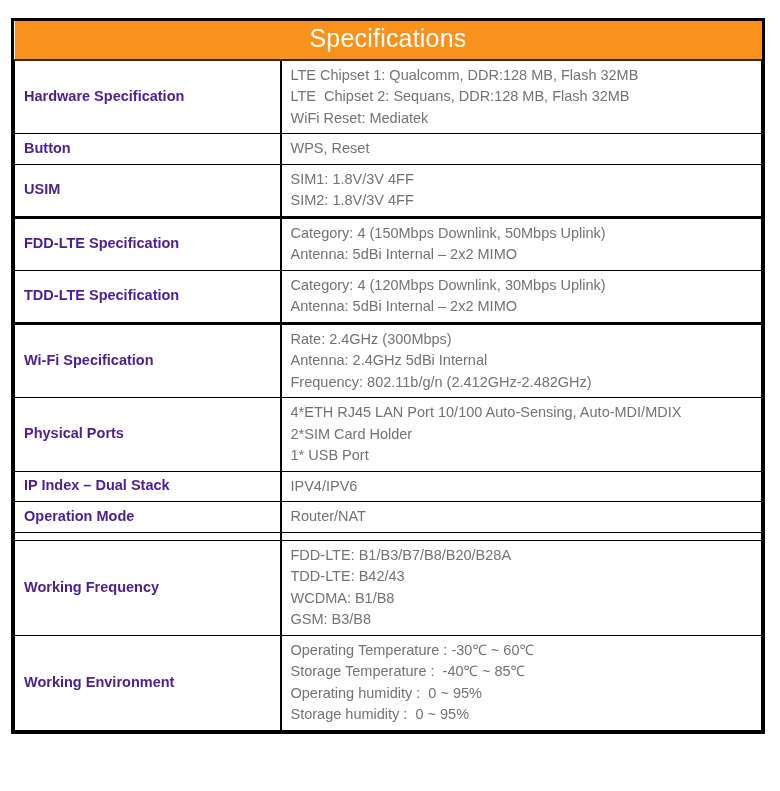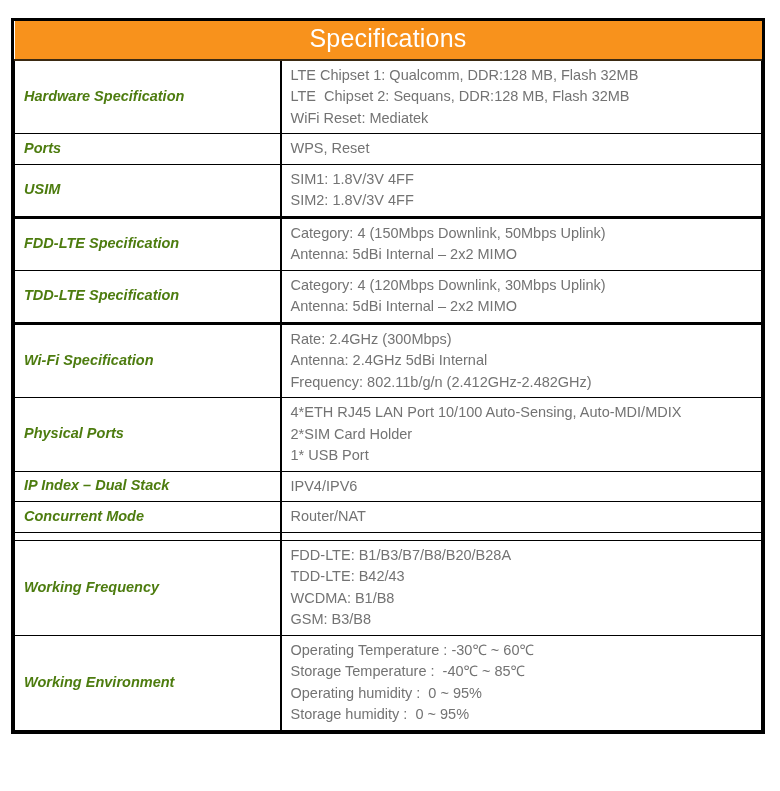--- a/index.html
+++ b/index.html
@@ -51,25 +51,24 @@
     padding: 4px 0 6px 0;
     border-bottom: 2px solid #3b2a12;
     line-height: 1.1;
   }
 
   td.label-cell {
     border: 1px solid #000000;
     border-right: 2px solid #000000;
     font-size: 14.5px;
     font-weight: bold;
-    color: #4d7c0f;
+    color: #4c1d95;
     padding: 4px 0 4px 9px;
     vertical-align: middle;
     line-height: 1.35;
-    font-style: italic;
   }
 
   td.value-cell {
     border: 1px solid #000000;
     font-size: 14.5px;
     font-weight: 400;
     color: #737373;
     padding: 4px 0 4px 9px;
     vertical-align: middle;
     line-height: 1.0;
@@ -118,21 +117,21 @@
           <td class="label-cell">Hardware Specification</td>
           <td class="value-cell">
             <span class="line">LTE Chipset 1: Qualcomm, DDR:128 MB, Flash 32MB</span>
             <span class="line">LTE  Chipset 2: Sequans, DDR:128 MB, Flash 32MB</span>
             <span class="line">WiFi Reset: Mediatek</span>
           </td>
         </tr>
 
 
         <tr>
-          <td class="label-cell">Ports</td>
+          <td class="label-cell">Button</td>
           <td class="value-cell">
             <span class="line">WPS, Reset</span>
           </td>
         </tr>
 
         <tr>
           <td class="label-cell">USIM</td>
           <td class="value-cell">
             <span class="line">SIM1: 1.8V/3V 4FF</span>
             <span class="line">SIM2: 1.8V/3V 4FF</span>
@@ -175,21 +174,21 @@
 
 
         <tr>
           <td class="label-cell">IP Index – Dual Stack</td>
           <td class="value-cell">
             <span class="line">IPV4/IPV6</span>
           </td>
         </tr>
 
         <tr>
-          <td class="label-cell">Concurrent Mode</td>
+          <td class="label-cell">Operation Mode</td>
           <td class="value-cell">
             <span class="line">Router/NAT</span>
           </td>
         </tr>
 
         <tr class="spacer-row">
           <td class="label-cell"></td>
           <td class="value-cell"></td>
         </tr>
 

